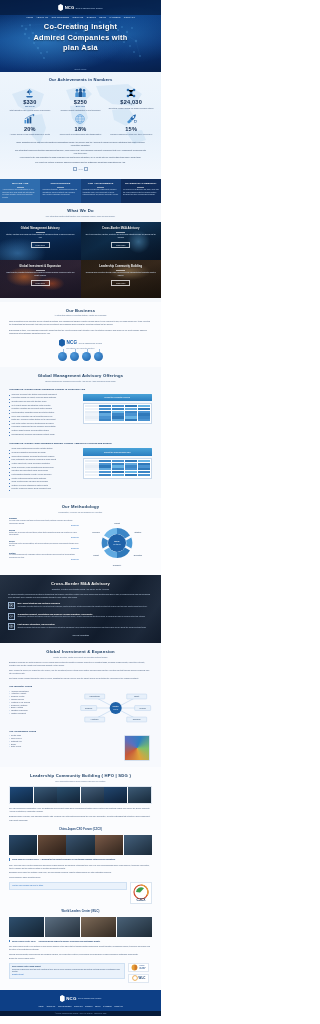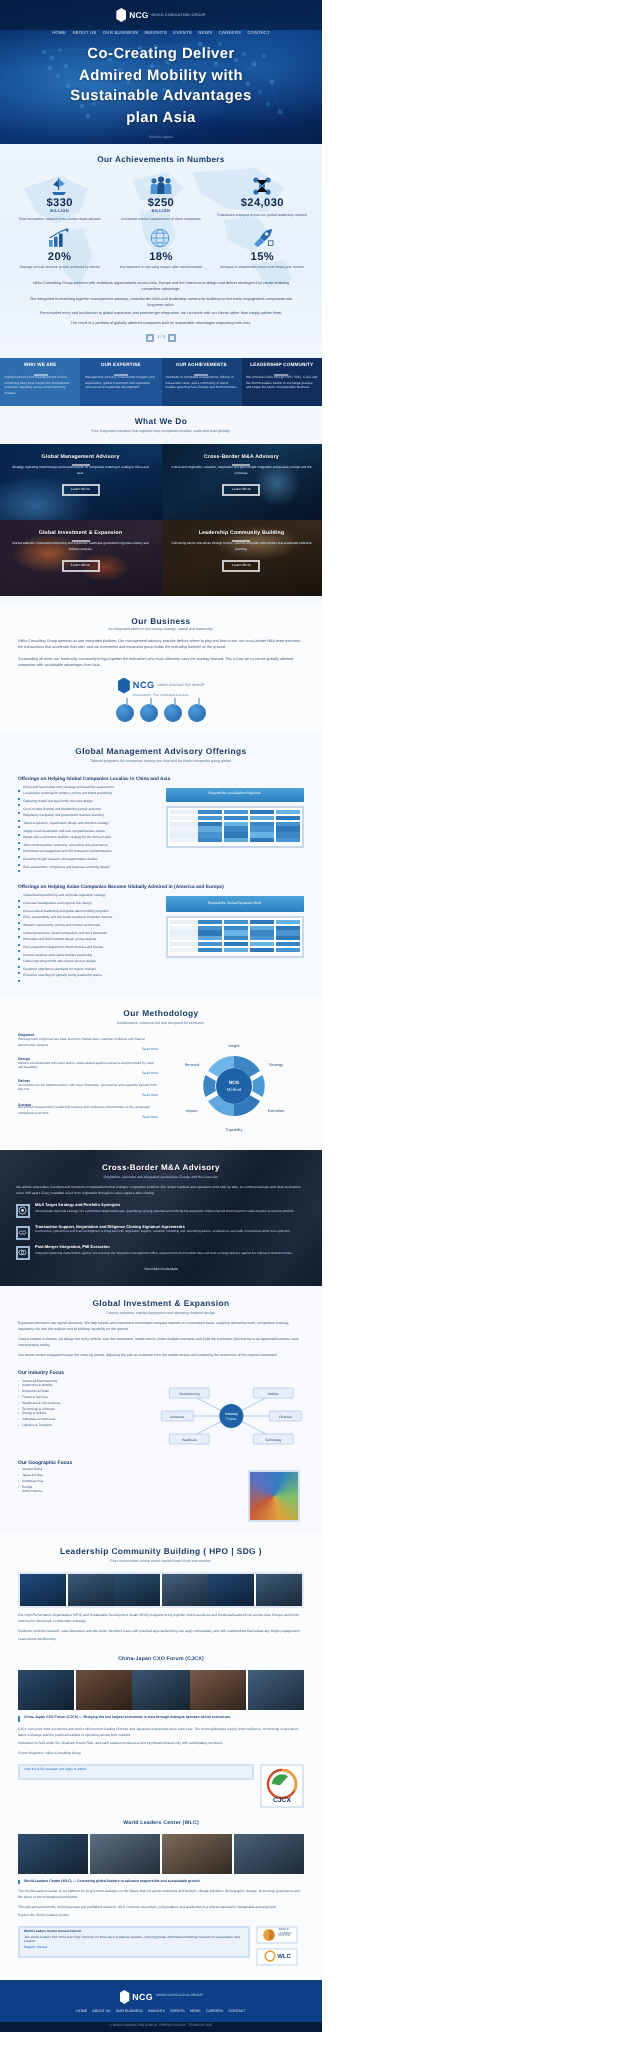--- a/index.html
+++ b/index.html
@@ -261,23 +261,22 @@
       <span>ABOUT US</span>
       <span>OUR BUSINESS</span>
       <span>INSIGHTS</span>
       <span>EVENTS</span>
       <span>NEWS</span>
       <span>CAREERS</span>
       <span>CONTACT</span>
     </nav>
 
     <h1 class="hero-title">
-      <div>Co-Creating Deliver</div>
-      <div>Admired Mobility with</div>
-      <div>Sustainable Advantages</div>
+      <div>Co-Creating Insight</div>
+      <div>Admired Companies with</div>
       <div>plan Asia</div>
     </h1>
     <div class="hero-caption">Scroll to explore</div>
   </section>
 
   <section class="achv">
     <svg class="achv-map" viewBox="0 0 161 90" preserveAspectRatio="none">
       <g fill="#bcd8f0">
         <path d="M12 22 L30 16 L44 22 L40 34 L28 40 L18 34 Z"></path>
         <path d="M30 44 L42 42 L46 56 L40 72 L32 64 Z"></path>

